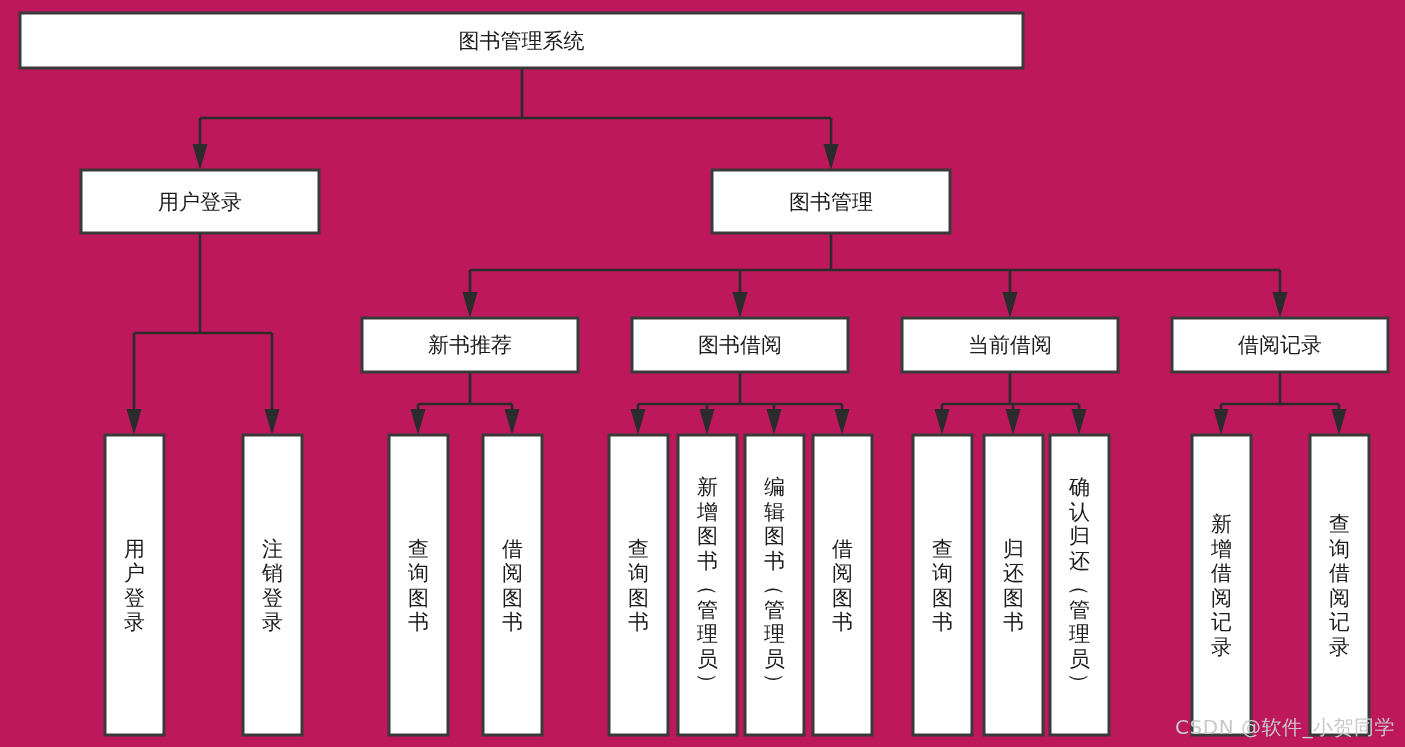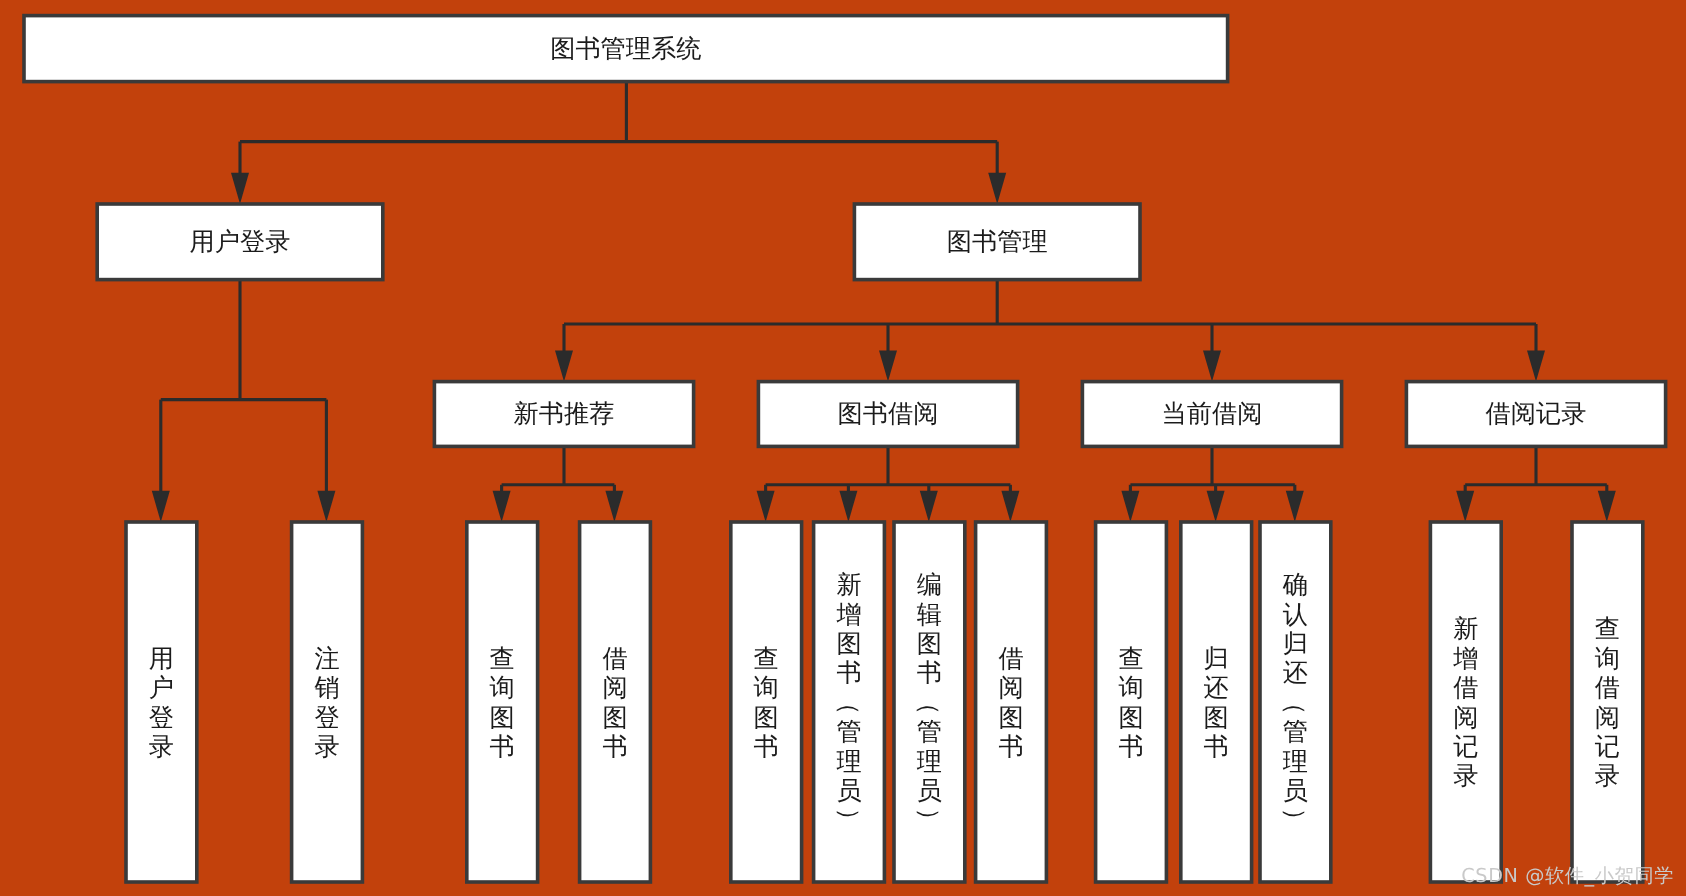--- a/index.html
+++ b/index.html
@@ -1,34 +1,34 @@
 <!DOCTYPE html>
 <html><head>
 <meta charset="utf-8">
 <style>
   html,body{margin:0;padding:0;background:#ffffff;}
   body{
     width:1405px;height:747px;overflow:hidden;
     font-family:"DejaVu Sans","Liberation Sans",sans-serif;
   }
-  #diagram-root{position:relative;width:1405px;height:747px;background:#c2410c;}
+  #diagram-root{position:relative;width:1405px;height:747px;background:#be185d;}
   svg#tree-svg{position:absolute;left:0;top:0;width:1405px;height:747px;display:block;}
   .node-rect{fill:#ffffff;stroke:#3a3a3a;stroke-width:3;}
   .connector{stroke:#2b2b2b;stroke-width:2.6;fill:none;stroke-linecap:butt;}
   .arrow-head{fill:#2b2b2b;stroke:none;}
   .node-label{
     font-family:"DejaVu Sans","Liberation Sans",sans-serif;
     fill:#1b1b1b;text-anchor:middle;
   }
   .label-h{font-size:21px;dominant-baseline:middle;}
   .label-v{font-size:21px;}
   .watermark{
     position:absolute;right:10px;bottom:6px;
     font-family:"DejaVu Sans","Liberation Sans",sans-serif;
-    font-size:16px;color:#c9c9c9;white-space:nowrap;letter-spacing:.5px;
+    font-size:20px;color:#c9c9c9;white-space:nowrap;letter-spacing:.5px;
     pointer-events:none;user-select:none;
   }
 </style>
 </head>
 <body>
 
 <div id="diagram-root">
   <svg id="tree-svg" viewBox="0 0 1405 747">
     <g id="connector-layer">
         <g>

